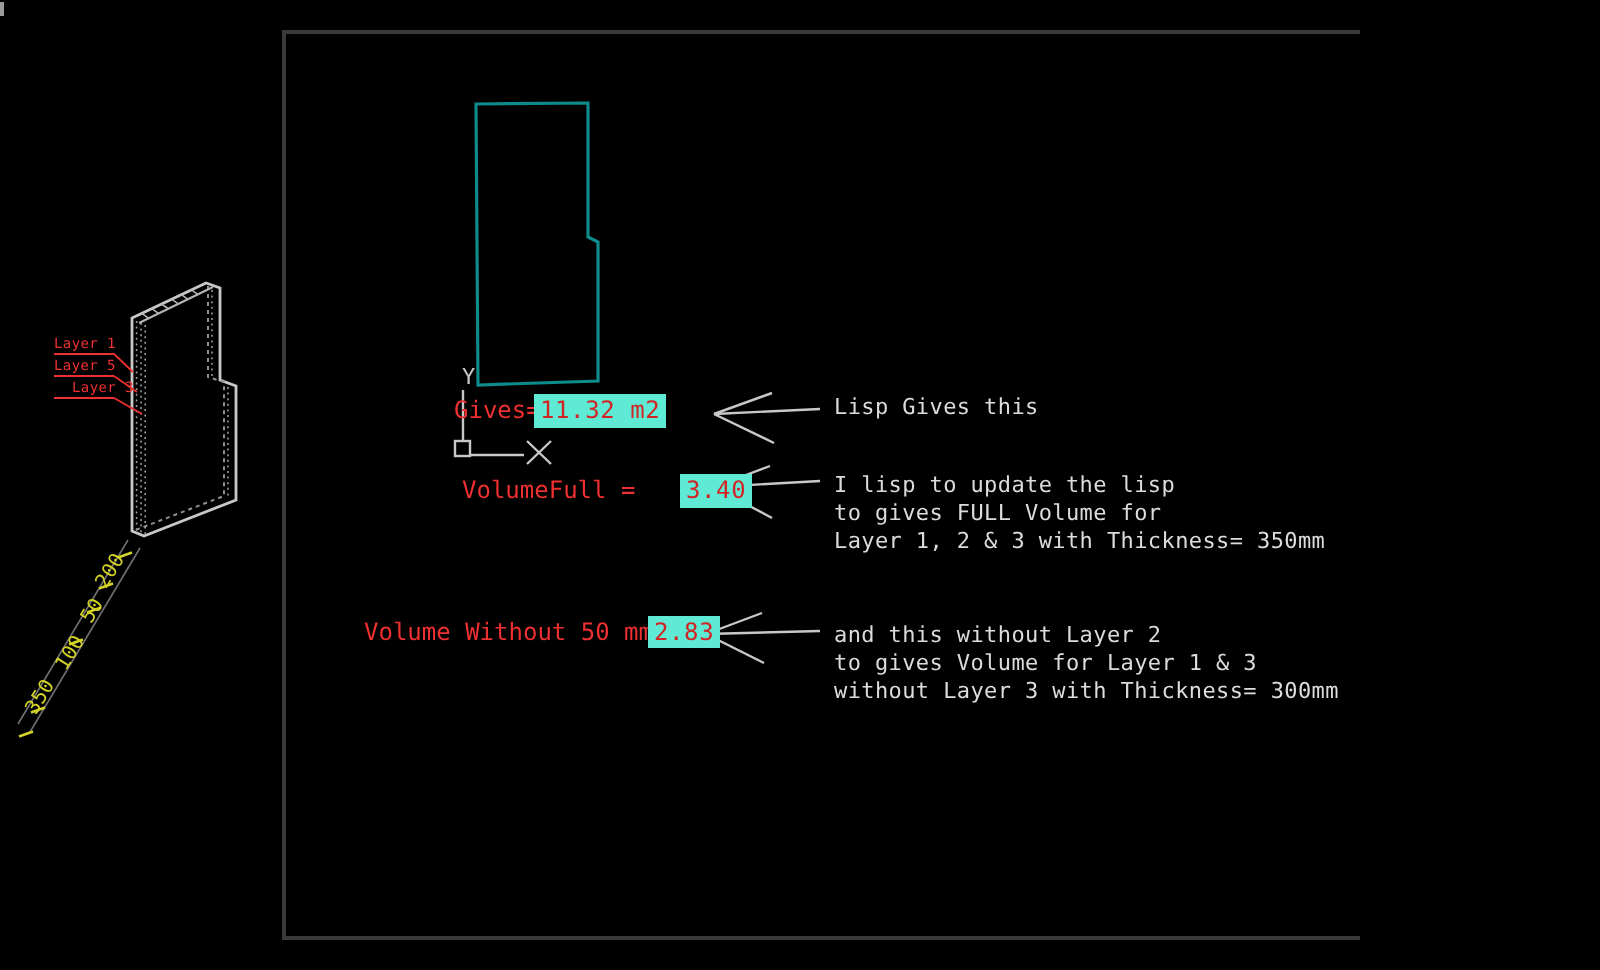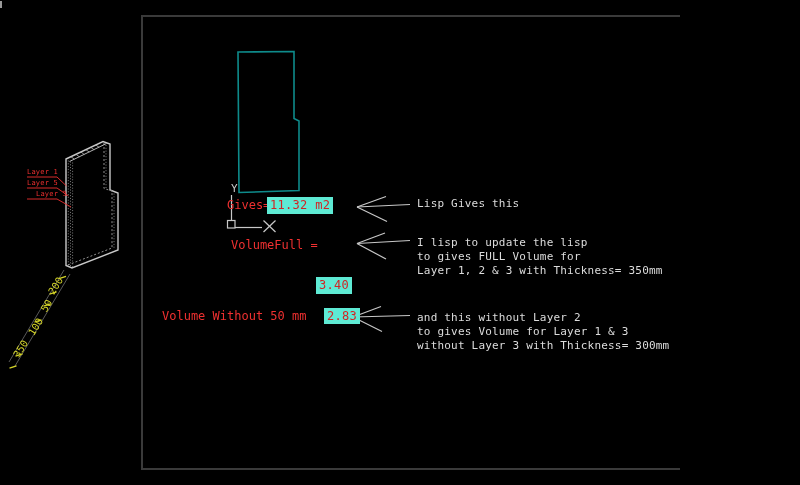--- a/index.html
+++ b/index.html
@@ -110,23 +110,23 @@
   <div class="dim-num" style="left:47px;top:306px;">50</div>
   <div class="dim-num" style="left:36px;top:327px;">100</div>
   <div class="dim-num" style="left:21px;top:349px;">350</div>
 
   <div class="ucs-y" style="left:231px;top:183px;">Y</div>
 
   <div class="txt red-label" style="left:227px;top:197.5px;">Gives=</div>
   <div class="hl" style="left:267px;top:196.5px;">11.32 m2</div>
 
   <div class="txt red-label" style="left:231px;top:238px;">VolumeFull =</div>
-  <div class="hl" style="left:316px;top:237px;margin-top:40px;">3.40</div>
+  <div class="hl" style="left:340px;top:237px;">3.40</div>
 
-  <div class="txt red-label" style="left:162px;top:308.5px;">Volume Without 50 mm</div>
+  <div class="txt red-label" style="left:182px;top:308.5px;">Volume Without 50 mm</div>
   <div class="hl" style="left:324px;top:307.5px;line-height:16px;">2.83</div>
 
   <div class="txt white-note" style="left:417px;top:197px;">Lisp Gives this</div>
 
   <div class="txt white-note" style="left:417px;top:235.5px;"><span>I lisp to update the lisp</span>
 <span>to gives FULL Volume for</span>
 <span>Layer 1, 2 &amp; 3 with Thickness= 350mm</span></div>
 
   <div class="txt white-note" style="left:417px;top:311px;"><span>and this without Layer 2</span>
 <span>to gives Volume for Layer 1 &amp; 3</span>

